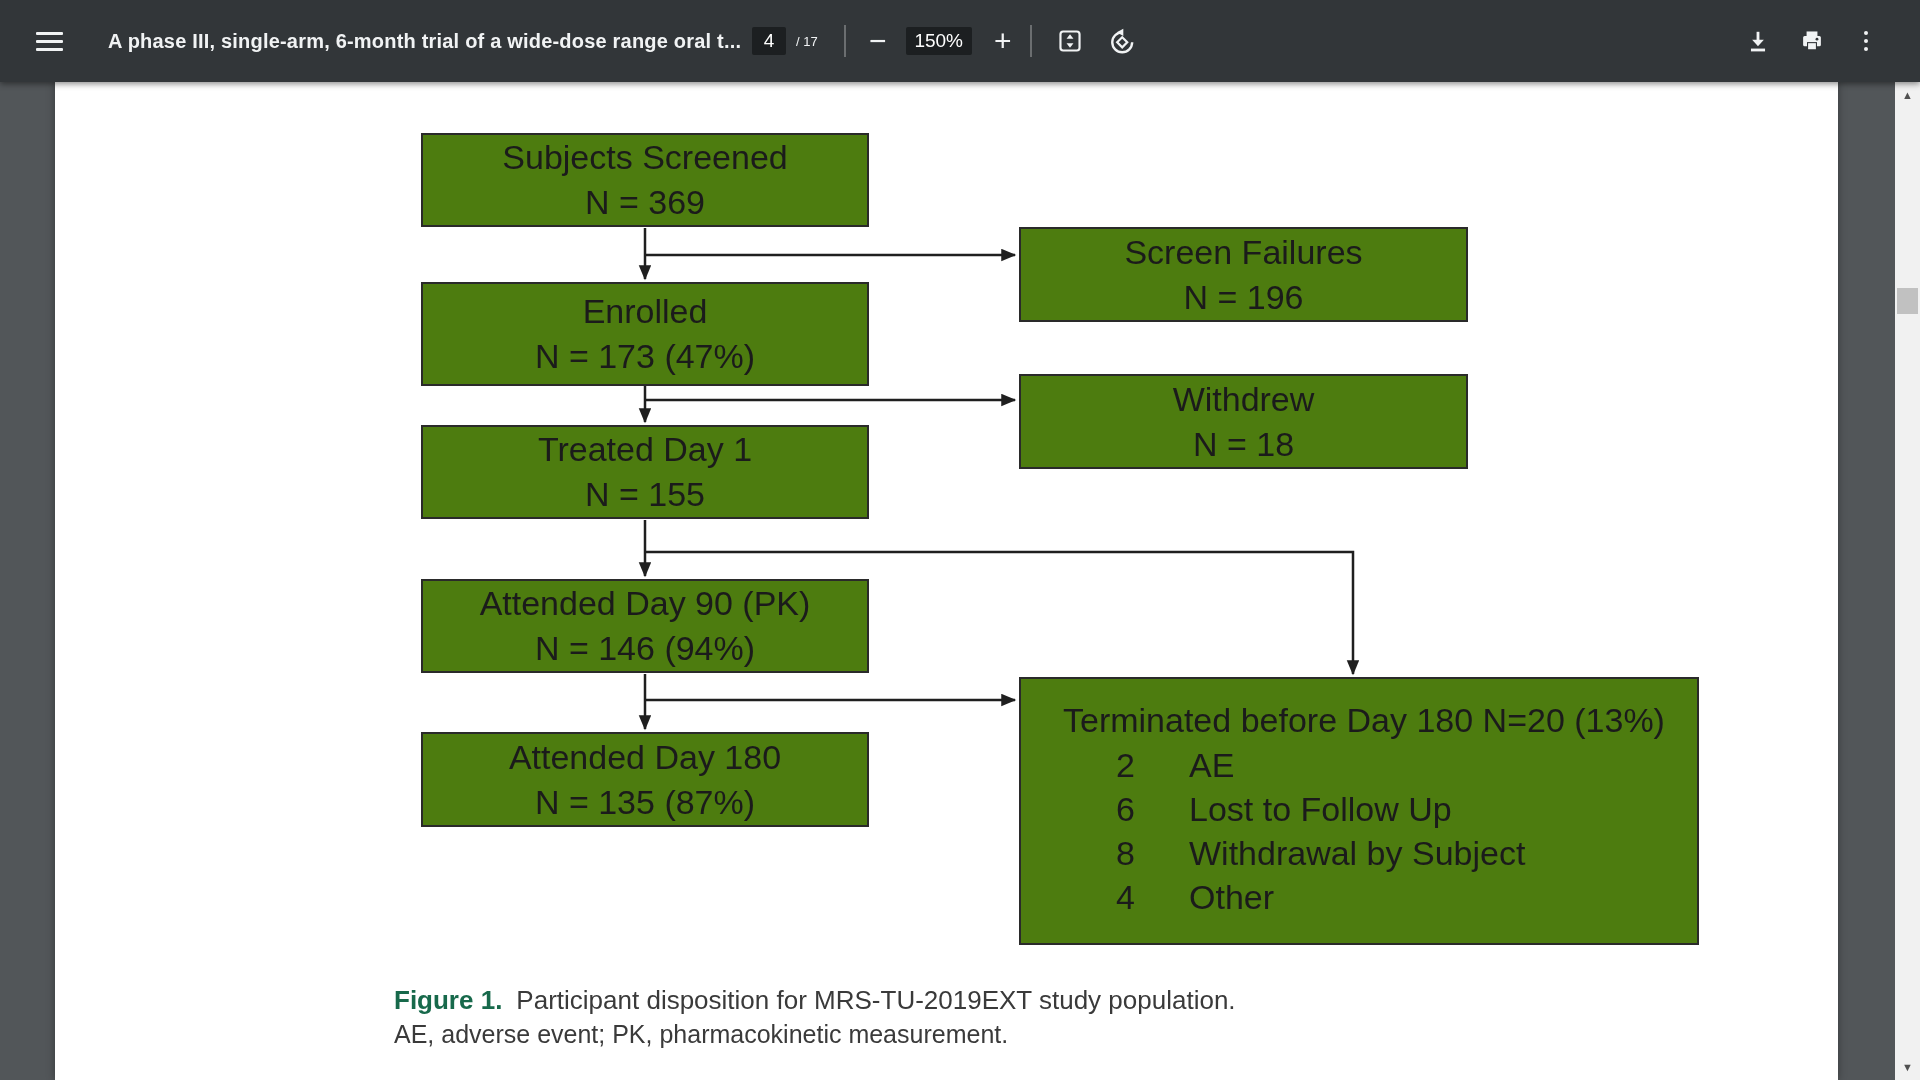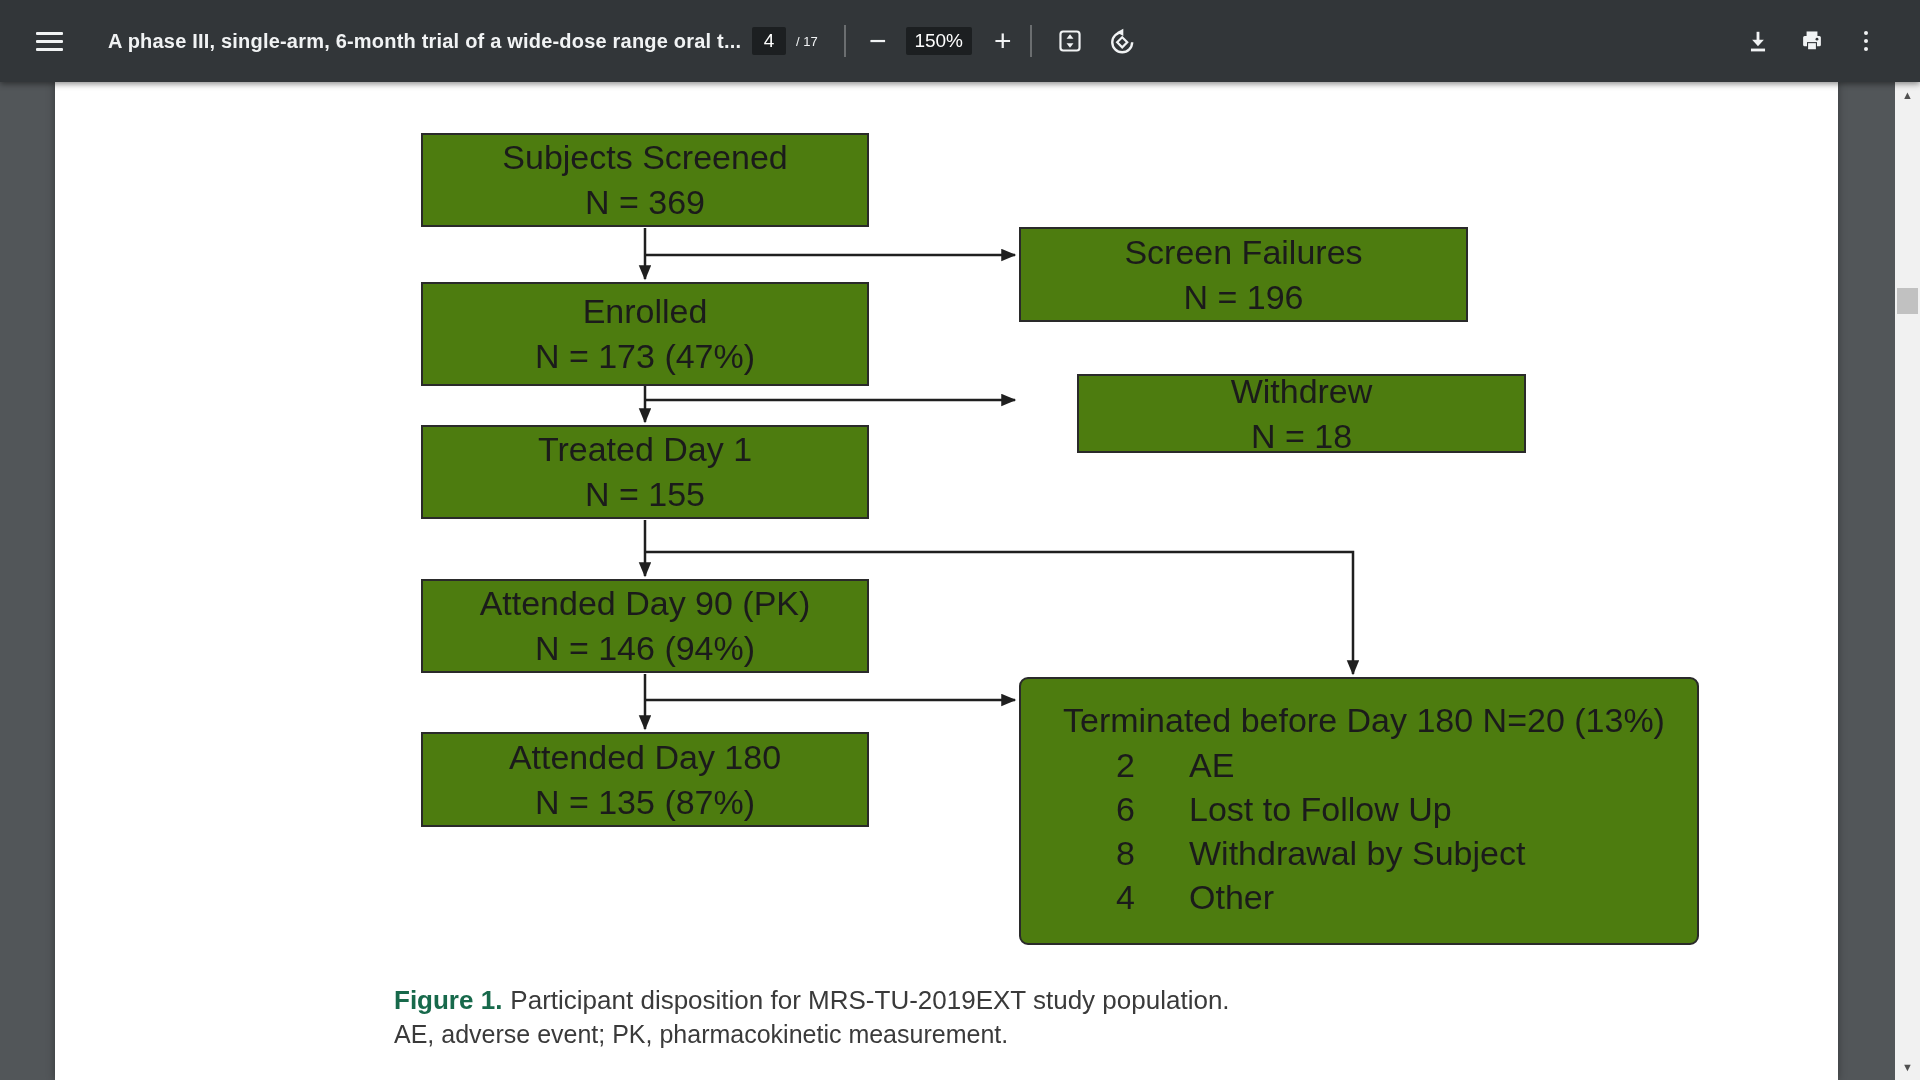--- a/index.html
+++ b/index.html
@@ -44,33 +44,33 @@
   .pdf-page{position:absolute;left:55px;top:0;width:1783px;height:998px;background:var(--page-bg);
     box-shadow:0 0 8px rgba(0,0,0,.35);}
   .connectors{position:absolute;left:0;top:0;pointer-events:none;}
 
   .fbox{position:absolute;border:2.5px solid var(--box-border);background:#4d7c0f;color:var(--box-text);
     display:flex;flex-direction:column;align-items:center;justify-content:center;
     font-size:34px;line-height:45px;text-align:center;}
   .b-screened{left:366px;top:51px;width:448px;height:94px;}
   .b-failures{left:964px;top:145px;width:449px;height:95px;}
   .b-enrolled{left:366px;top:200px;width:448px;height:104px;}
-  .b-withdrew{left:1022px;top:292px;width:449px;height:79px;}
+  .b-withdrew{left:964px;top:292px;width:449px;height:95px;}
   .b-treated{left:366px;top:343px;width:448px;height:94px;}
   .b-day90{left:366px;top:497px;width:448px;height:94px;}
   .b-day180{left:366px;top:650px;width:448px;height:95px;}
   .b-terminated{left:964px;top:595px;width:680px;height:268px;align-items:flex-start;
-    justify-content:flex-start;text-align:left;padding:18px 10px 0 42px;border-radius:9px;}
+    justify-content:flex-start;text-align:left;padding:18px 10px 0 42px;}
   .b-terminated .t-title{line-height:46px;}
   .t-row{line-height:44px;padding-left:53px;}
   .t-row .t-count{display:inline-block;width:73px;}
 
   .caption{position:absolute;left:339px;top:903px;font-size:26px;line-height:31px;color:var(--caption-text);}
   .caption .fig-label{color:var(--figure-label);font-weight:700;}
-  .caption .fig-text{margin-left:8px;}
+  .caption .fig-text{margin-left:14px;}
   .caption .fig-foot{font-size:25px;margin-top:3px;}
 
   
   .scrollbar{position:absolute;right:0;top:0;width:25px;height:998px;background:var(--scrollbar-track);}
   .scroll-btn{position:absolute;left:0;width:25px;height:22px;display:flex;align-items:center;
     justify-content:center;color:var(--scrollbar-arrow);font-size:11px;background:none;border:none;cursor:pointer;}
   .scroll-up{top:2px;} .scroll-down{bottom:2px;}
   .scroll-thumb{position:absolute;left:2px;top:206px;width:21px;height:26px;background:var(--scrollbar-thumb);}
 </style>
 </head>

